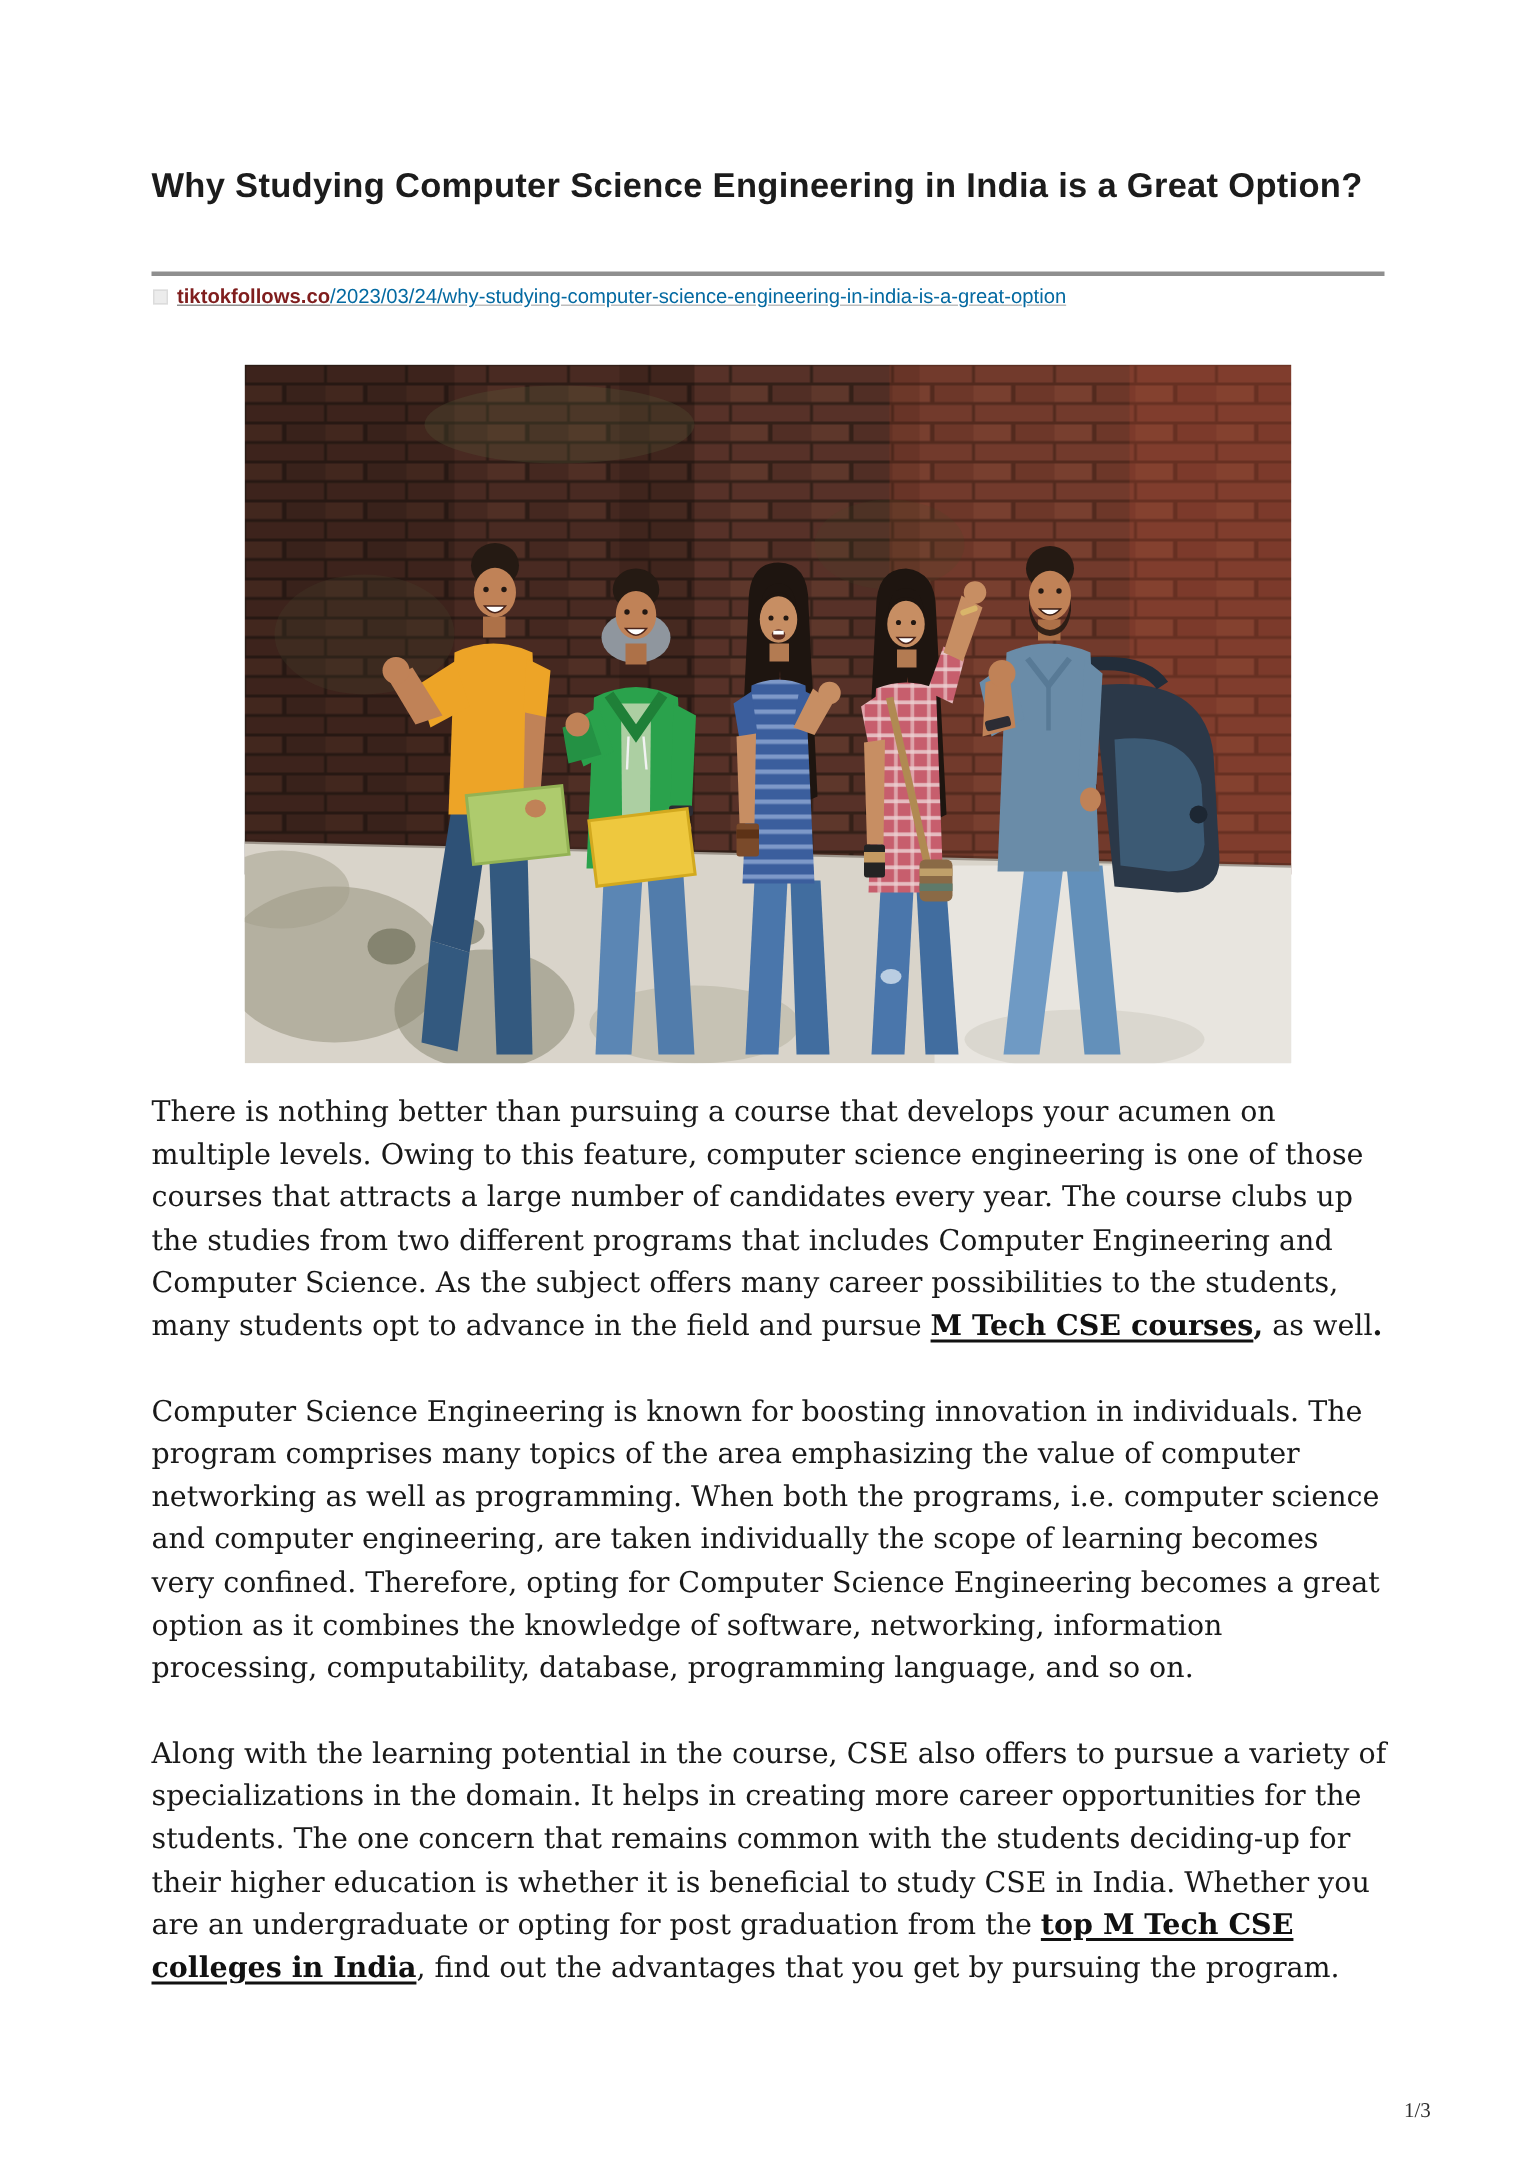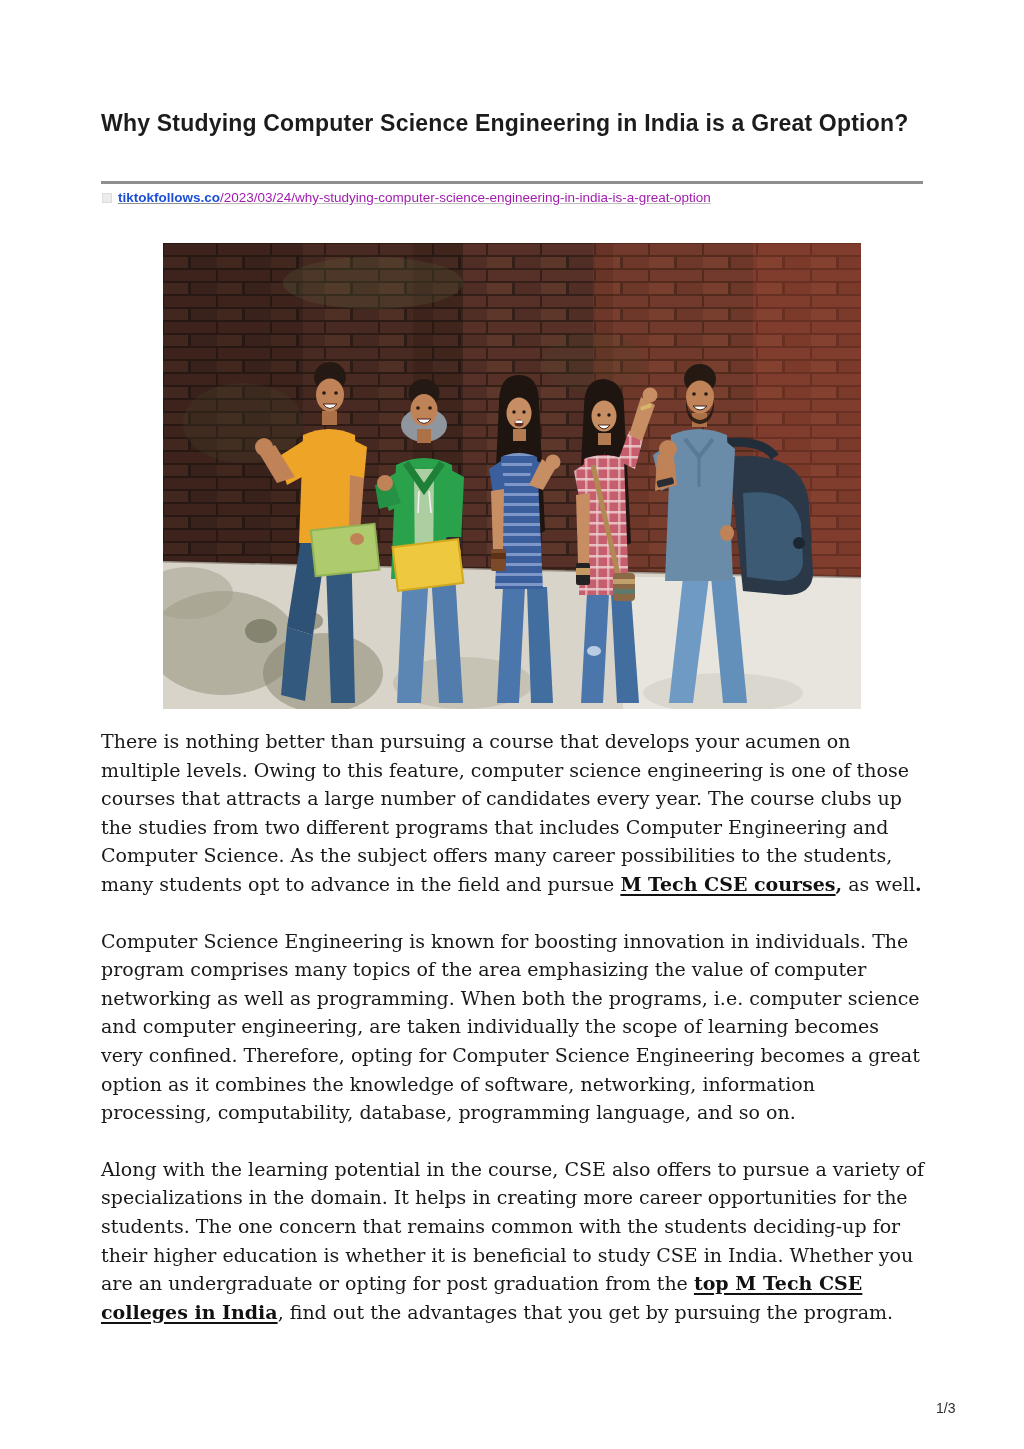--- a/index.html
+++ b/index.html
@@ -21,25 +21,25 @@
   .source-line {
     position: absolute; left: 102px; top: 190px; width: 822px;
     font-size: 13.5px; color: #9c9c9c; white-space: nowrap;
   }
   .favicon-ph {
     display: inline-block; width: 10px; height: 10px;
     background: #ececec; border: 1px solid #dcdcdc;
     margin-right: 6px; vertical-align: -1px;
   }
   .source-site {
-    font-weight: bold; color: #1d4ed8;
+    font-weight: bold; color: #7f1d1d;
     text-decoration: underline; text-decoration-color: #8f8f8f; margin-top: 44px;
   }
   .source-path {
-    color: #a21caf;
+    color: #0369a1;
     text-decoration: underline; text-decoration-color: #bdbdbd;
   }
   .hero {
     position: absolute; left: 163px; top: 243px; width: 698px; height: 466px;
     overflow: hidden;
   }
   .hero svg { display: block; width: 698px; height: 466px; }
   .article-body {
     position: absolute; left: 101px; top: 727px; width: 824px;
     font-family: "DejaVu Serif", serif;
@@ -47,21 +47,21 @@
   }
   .article-body p { margin: 0 0 28px 0; }
   .lnk {
     font-weight: bold; color: #111;
     text-decoration: underline; text-decoration-thickness: 2px; text-underline-offset: 3px;
     cursor: pointer;
   }
   .b { font-weight: bold; }
   .page-num {
     position: absolute; left: 936px; top: 1400px;
-    font-size: 14px; color: #2e2e2e;
+    font-size: 14px; color: #2e2e2e; font-family: Liberation Serif, serif;
   }
 </style>
 </head>
 <body>
 
 <h1 class="page-title">Why Studying Computer Science Engineering in India is a Great Option?</h1>
 
 <div class="rule"></div>
 
 <div class="source-line">

